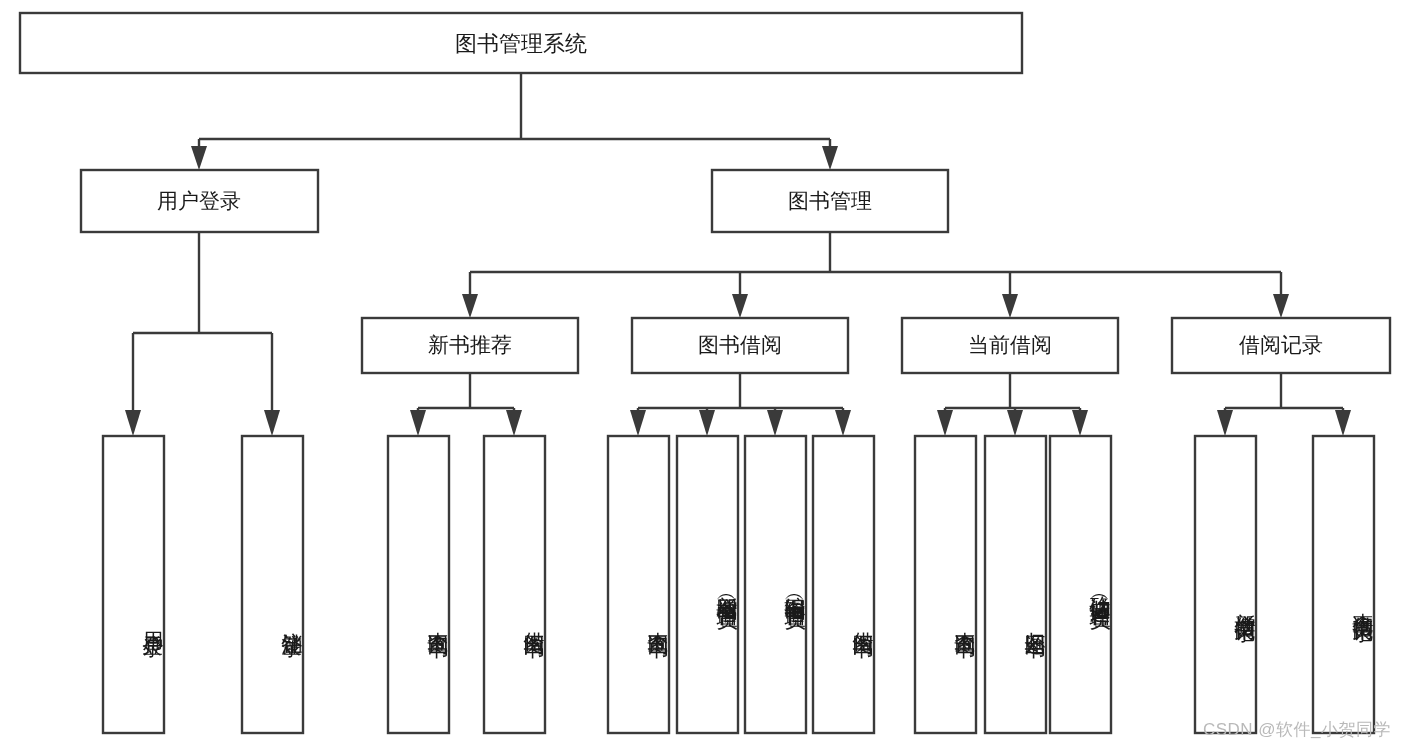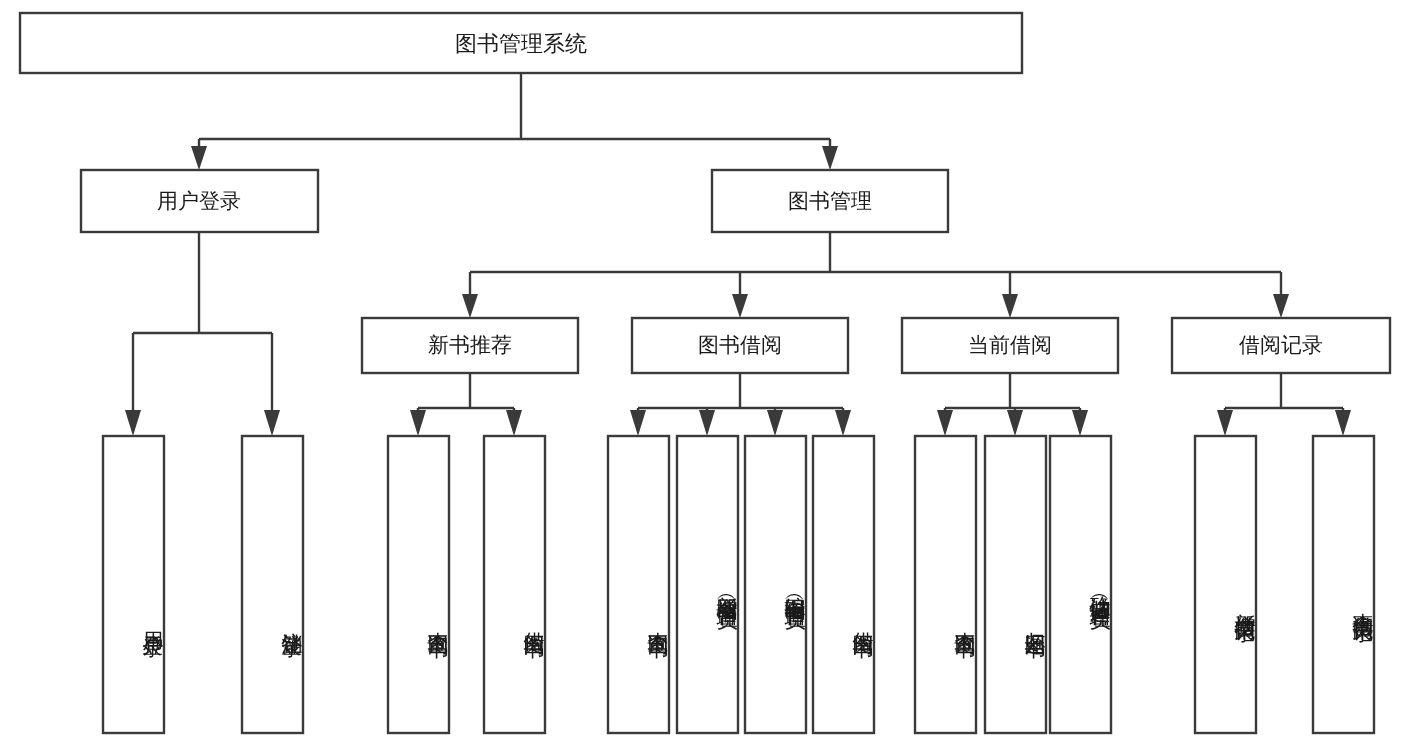--- a/index.html
+++ b/index.html
@@ -214,14 +214,15 @@
   <div class="leaf-label" style="left:915px; top:505px; width:61px; height:228px;">查询图书</div>
 
   <div class="leaf-label" style="left:985px; top:505px; width:61px; height:228px;">归还图书</div>
 
   <div class="leaf-label" style="left:1050px; top:443px; width:61px; height:290px;">确认归还（管理员）</div>
 
   <div class="leaf-label" style="left:1195px; top:470px; width:61px; height:263px;">新增借阅记录</div>
 
   <div class="leaf-label" style="left:1313px; top:470px; width:61px; height:263px;">查询借阅记录</div>
 
+  <div class="watermark">CSDN @软件_小贺同学</div>
 
 </div>
 
 </body></html>

